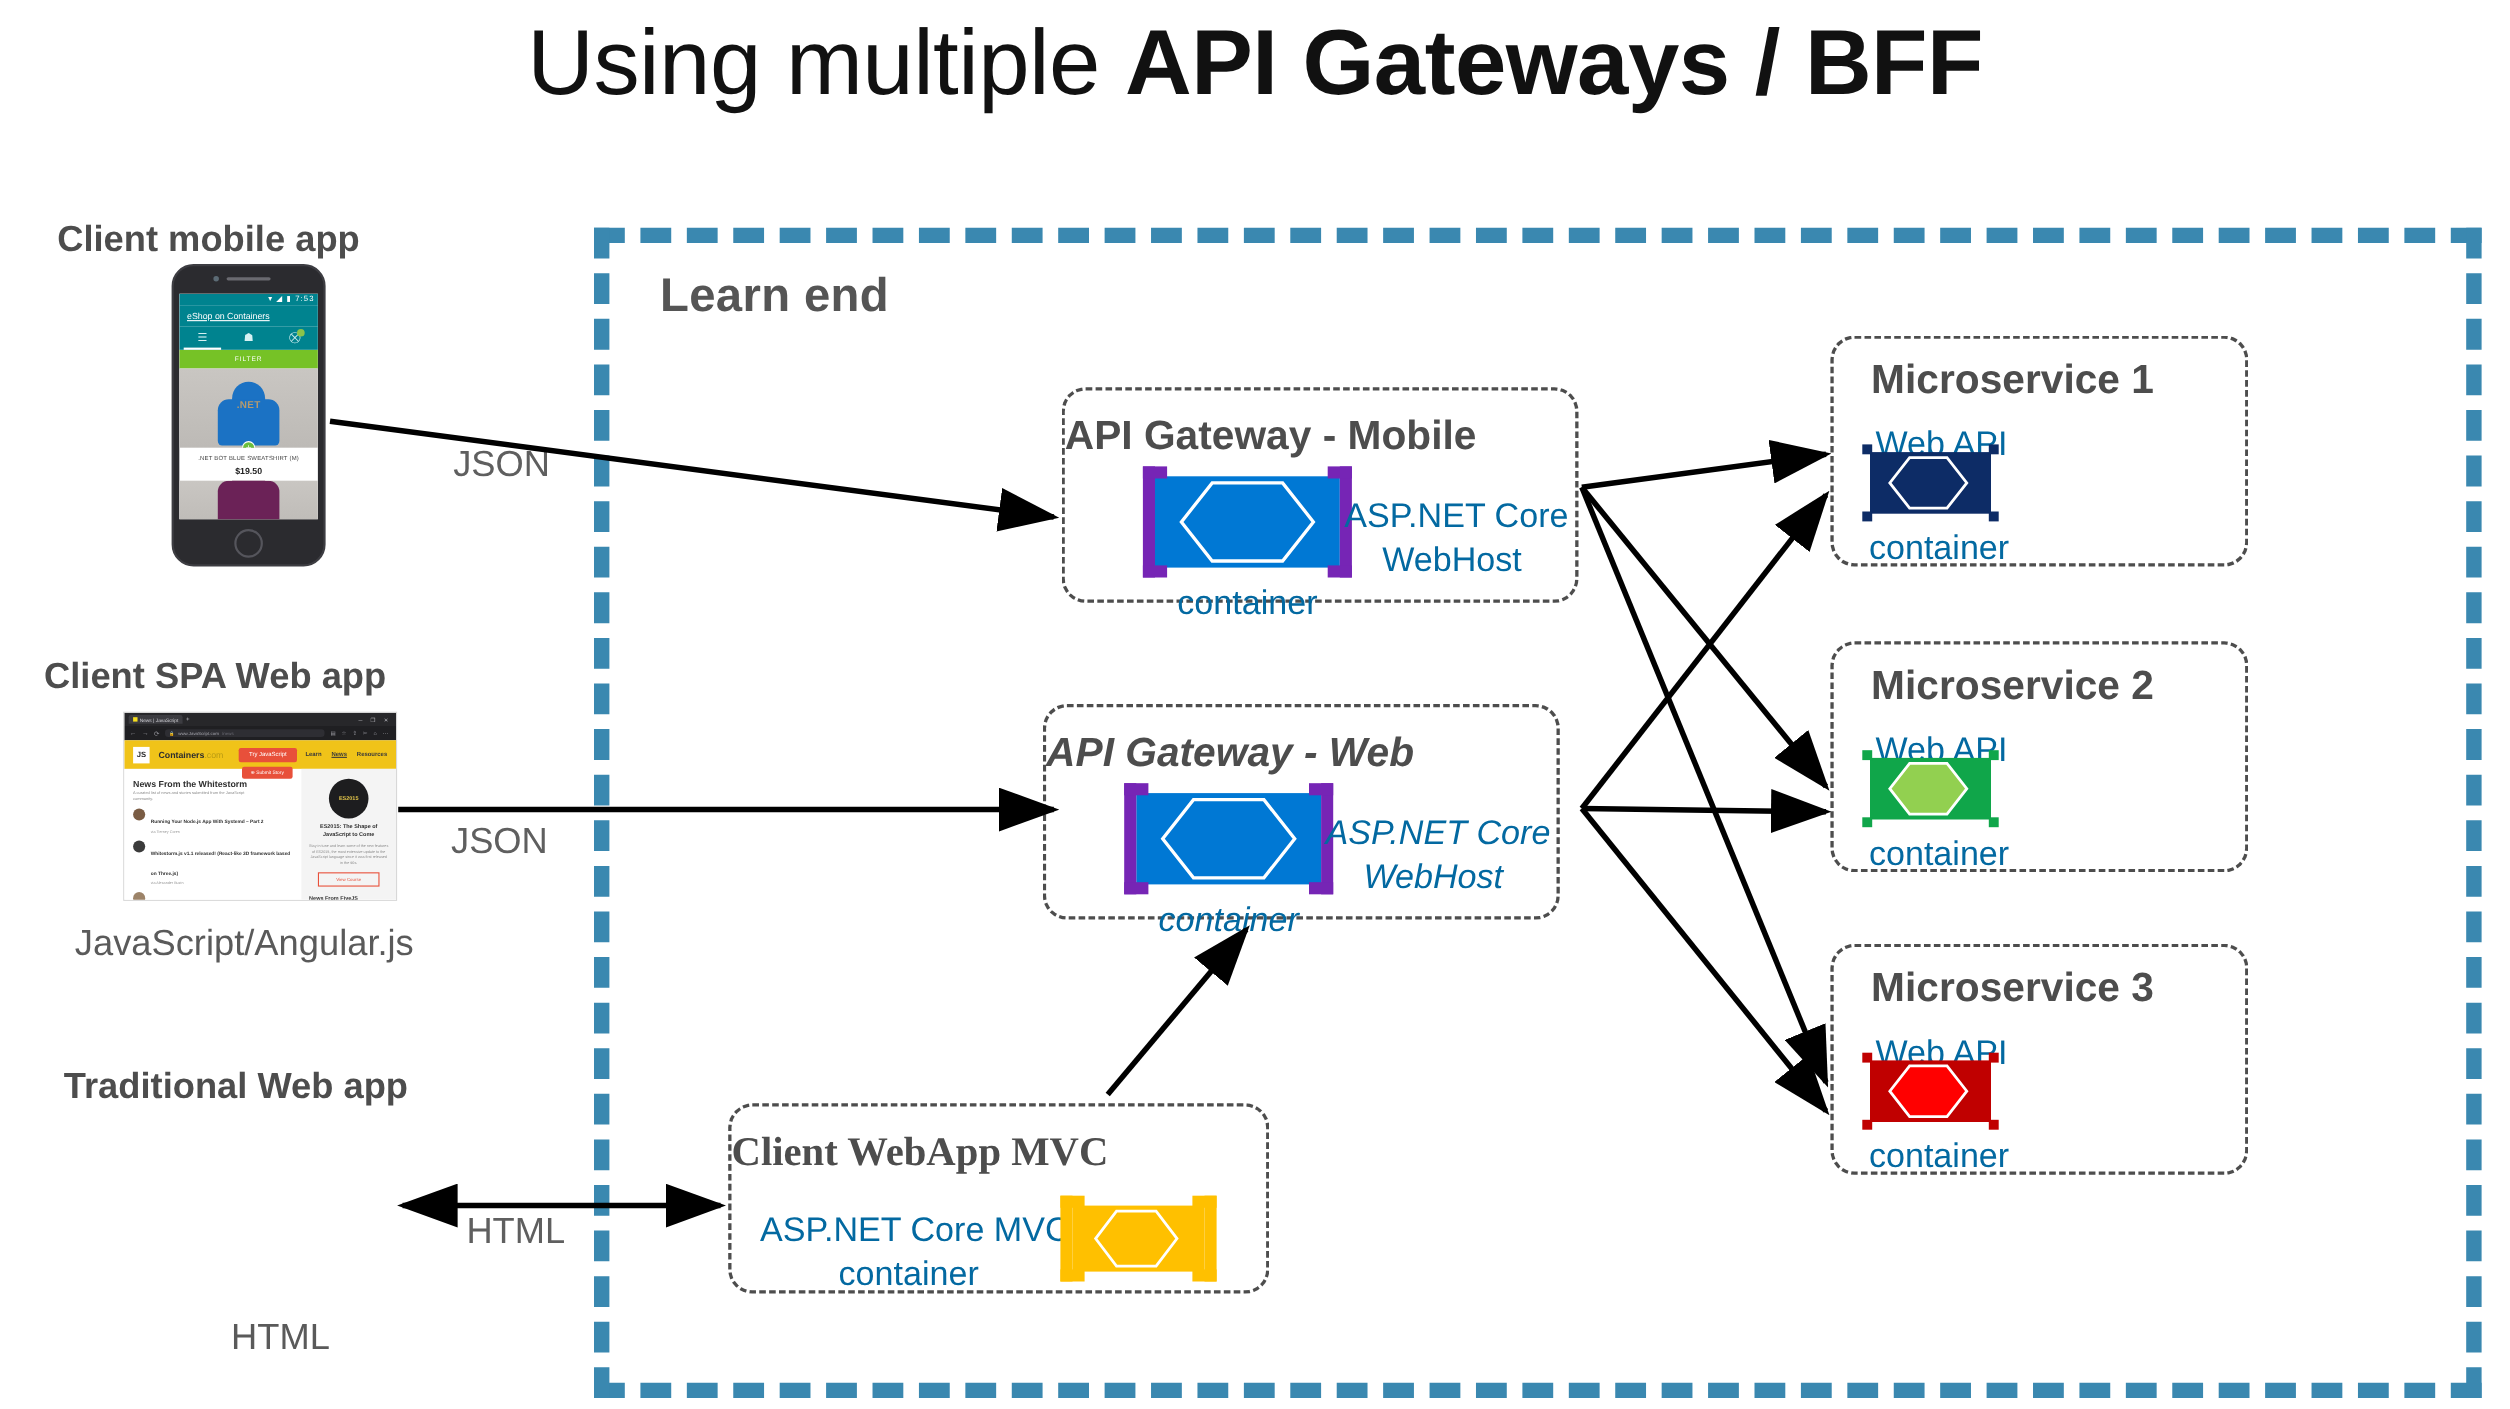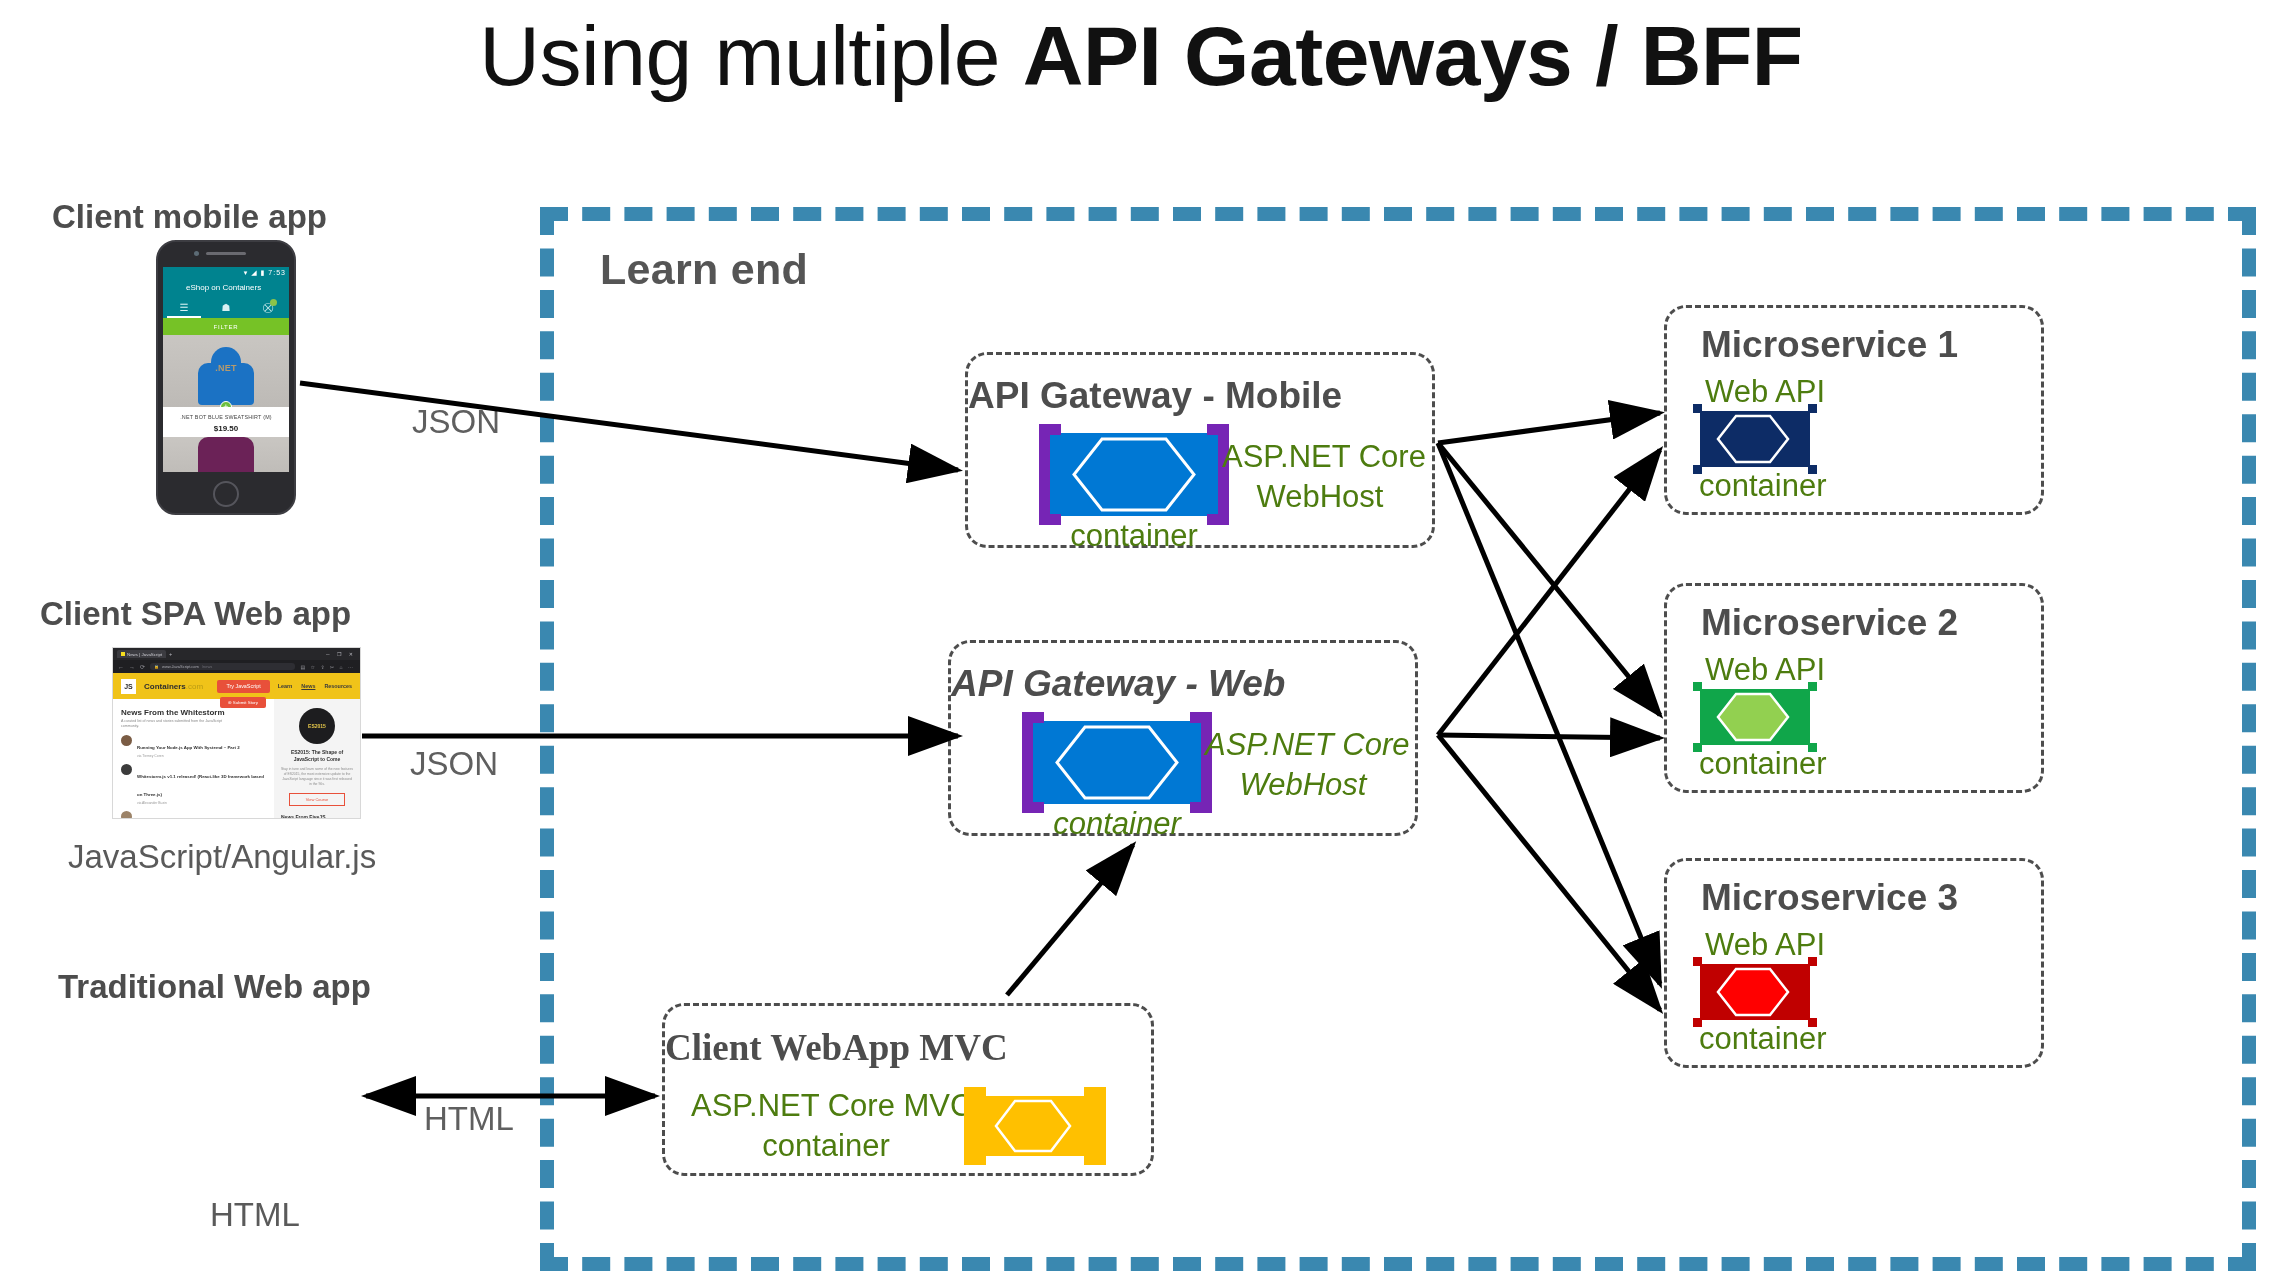--- a/index.html
+++ b/index.html
@@ -158,21 +158,22 @@
     line-height: 9px;
     letter-spacing: 1px;
   }
   .app-titlebar {
     height: 19px;
     background: #00838f;
     color: #ffffff;
     font-size: 8px;
     display: flex;
     align-items: center;
-    padding-left: 23px;
+    padding-left: 7px;
+    text-decoration: underline;
   }
   .app-tabs {
     height: 21px;
     background: #00838f;
     display: flex;
     align-items: center;
     position: relative;
   }
   .app-tabs .tab {
     flex: 1;
@@ -426,22 +427,23 @@
     background: #ffffff;
   }
   .node-title {
     font-size: 37px;
     font-weight: 700;
     color: #4d4d4d;
     white-space: nowrap;
   }
   .node-sub {
     font-size: 31px;
-    color: #4d7c0f;
+    color: #0369a1;
     white-space: nowrap;
+    margin-top: 12px;
   }
 
   
   .container-glyph {
     position: relative;
     box-sizing: border-box;
   }
   .container-glyph .body {
     position: absolute;
     inset: 0;

